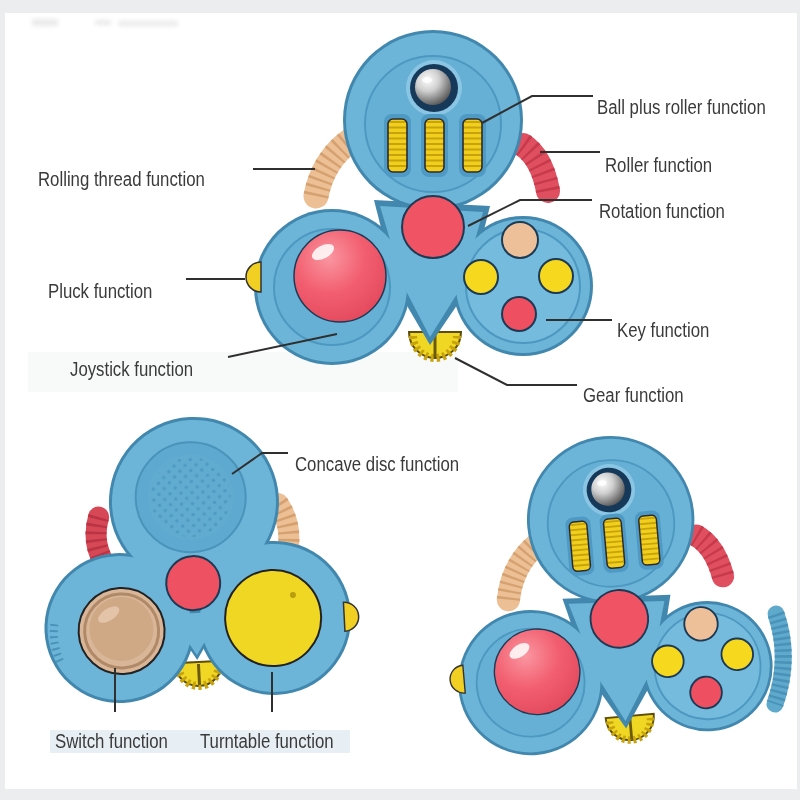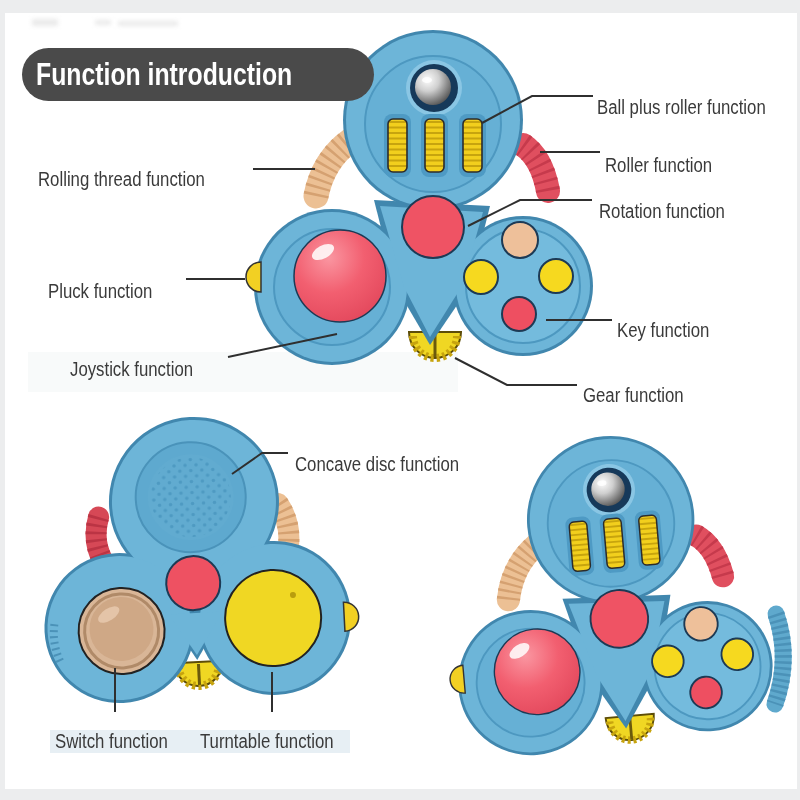--- a/index.html
+++ b/index.html
@@ -193,23 +193,20 @@
       <polyline points="186,279 245,279"></polyline>
       <polyline points="337,334 228,357"></polyline>
       <polyline points="546,320 612,320"></polyline>
       <polyline points="455,358 507,385 577,385"></polyline>
       <polyline points="232,474 262,453 288,453"></polyline>
       <polyline points="115,668 115,712"></polyline>
       <polyline points="272,672 272,712"></polyline>
     </g>
   </svg>
 
-  <div class="pill">
-    <span>Function introduction</span>
-  </div>
 
   <div class="callout-label" style="left:597px;top:107px;">Ball plus roller function</div>
   <div class="callout-label" style="left:605px;top:165px;">Roller function</div>
   <div class="callout-label" style="left:599px;top:211px;">Rotation function</div>
   <div class="callout-label" style="left:38px;top:179px;">Rolling thread function</div>
   <div class="callout-label" style="left:48px;top:291px;">Pluck function</div>
   <div class="callout-label" style="left:70px;top:369px;">Joystick function</div>
   <div class="callout-label" style="left:617px;top:330px;">Key function</div>
   <div class="callout-label" style="left:583px;top:395px;">Gear function</div>
   <div class="callout-label" style="left:295px;top:464px;">Concave disc function</div>

